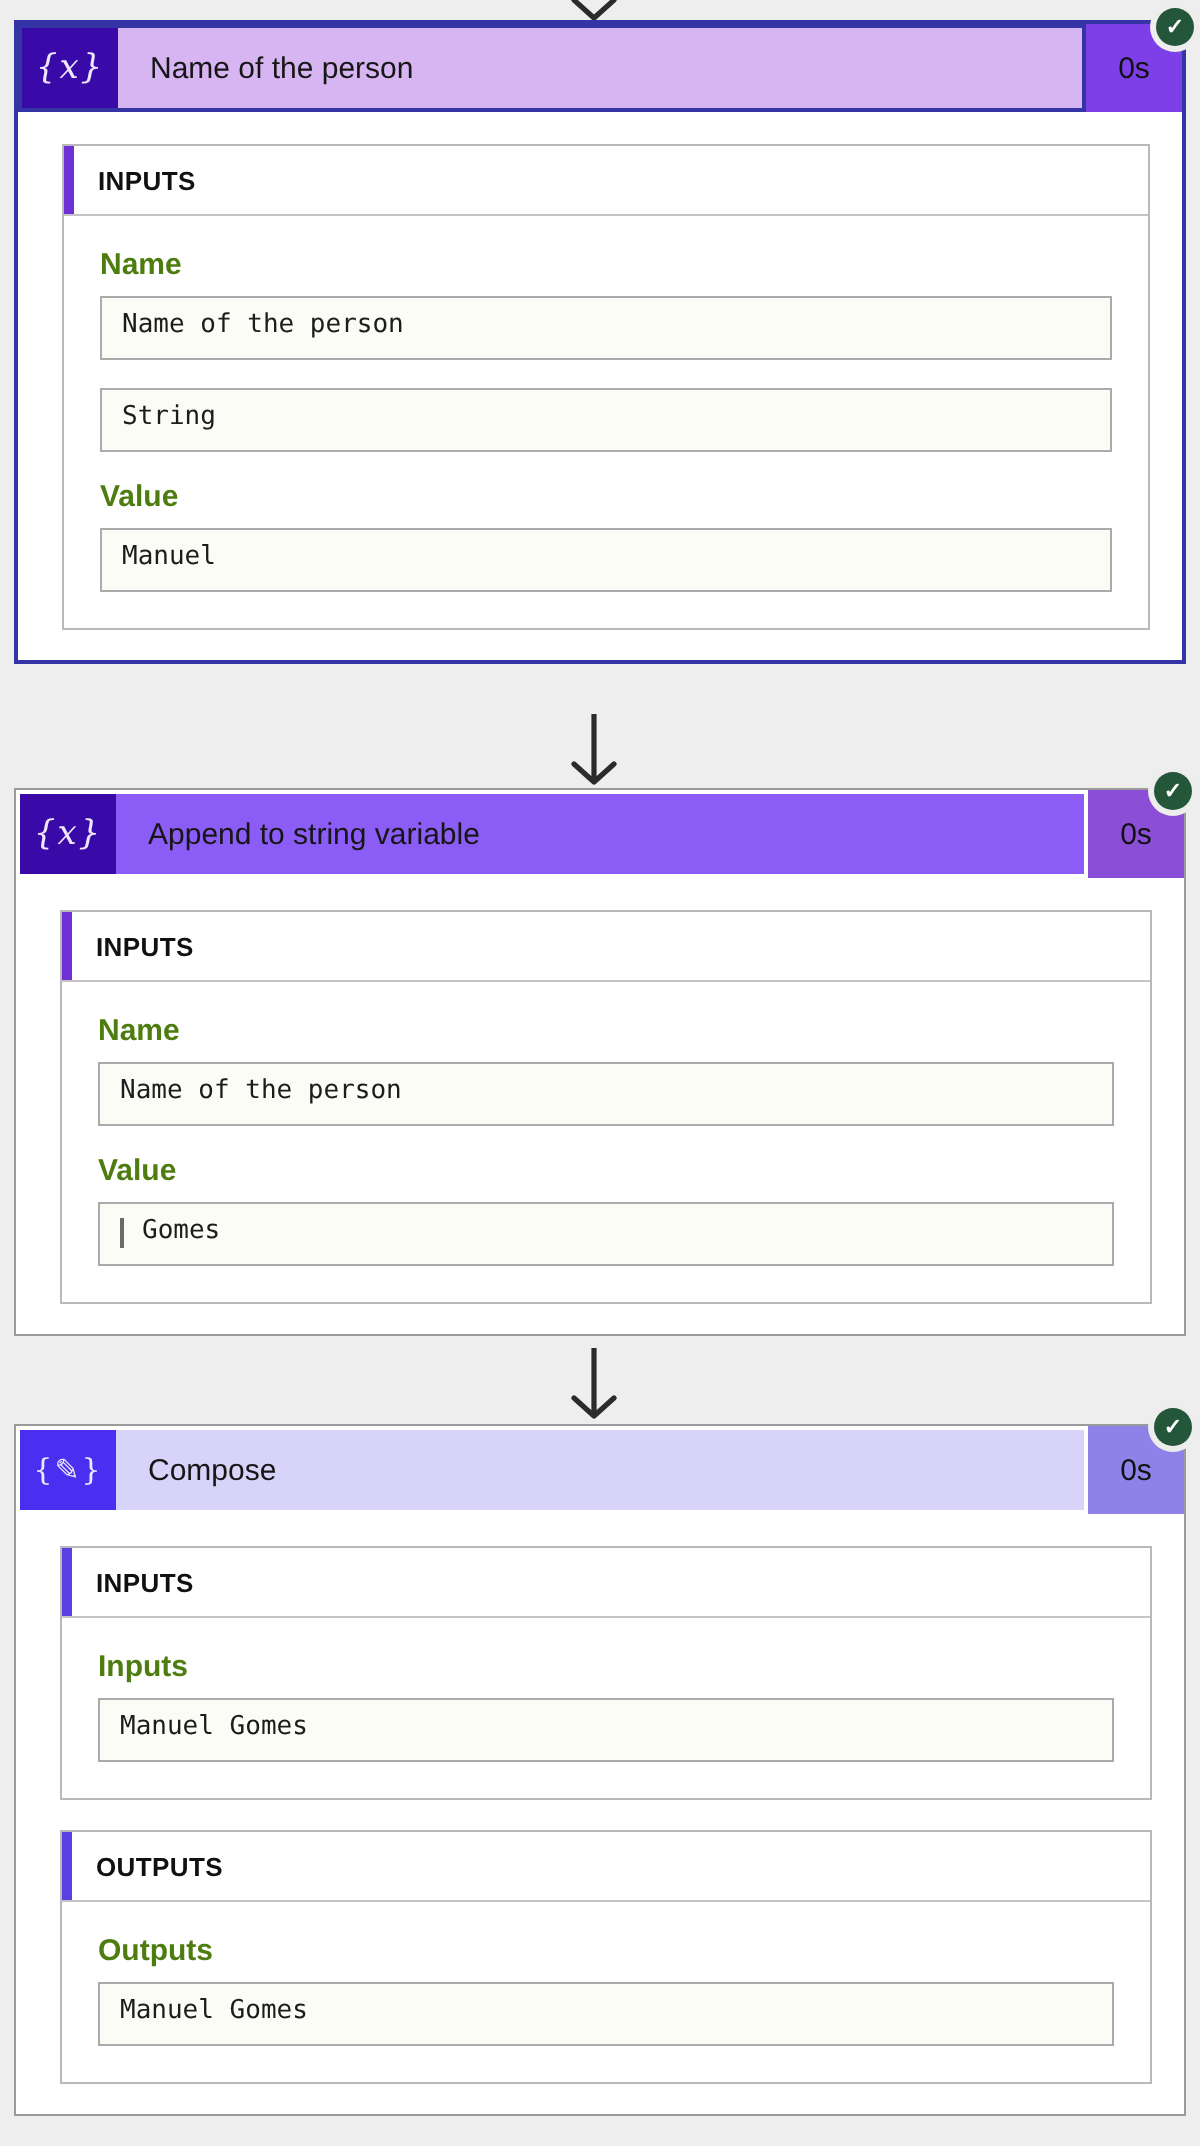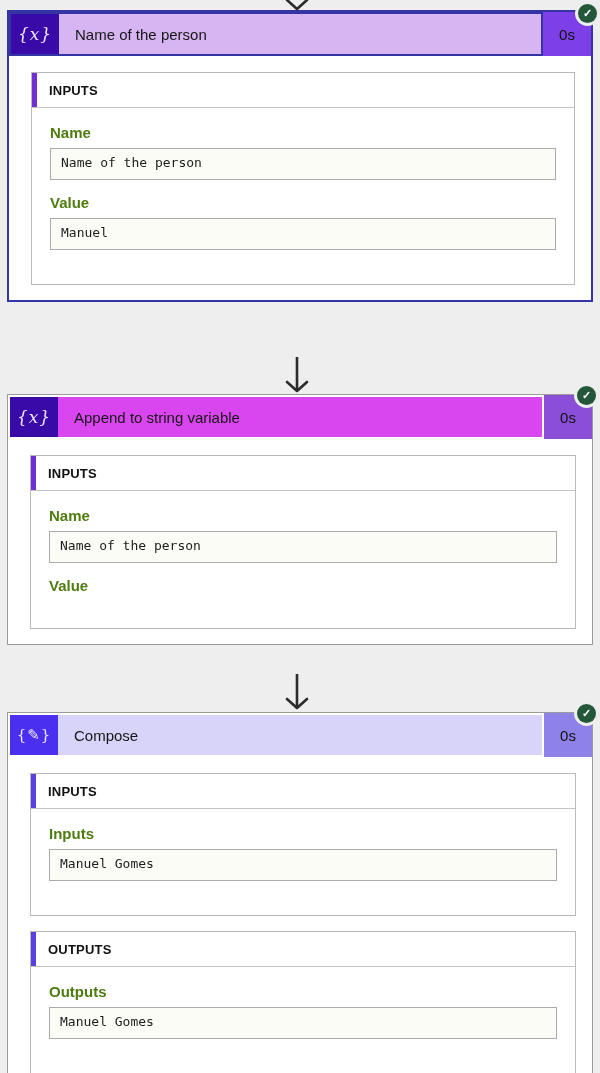--- a/index.html
+++ b/index.html
@@ -35,21 +35,21 @@
   .card.c1 .icon-box, .card.c2 .icon-box { background:#3a0aa8; }
   .card.c3 .icon-box { background:#4a2ff0; }
   .icon-glyph { font-family:"DejaVu Serif", serif; font-style:italic; letter-spacing:1px; }
   .card.c3 .icon-glyph { font-style:normal; font-size:15px; }
 
   .hdr-title {
     flex:1; display:flex; align-items:center; padding-left:16px;
     font-size:15px; color:#161616;
   }
   .card.c1 .hdr-title { background:#d7b5f2; }
-  .card.c2 .hdr-title { background:#d946ef; }
+  .card.c2 .hdr-title { background:#8b5cf6; }
   .card.c3 .hdr-title { background:#d8d3f9; }
 
   .duration-chip {
     width:48px; flex:0 0 48px; display:flex; align-items:center; justify-content:center;
     font-size:15px; color:#111111;
   }
   .card.c1 .duration-chip { background:#7c3fe8; }
   .card.c2 .duration-chip { background:#8a4fd6; }
   .card.c3 .duration-chip { background:#8e82e9; }
 
@@ -71,21 +71,21 @@
     position:relative; height:34px; display:flex; align-items:center;
     padding-left:17px; border-bottom:1px solid #c4c4c4;
     font-size:13px; font-weight:bold; color:#111111; letter-spacing:0.2px;
   }
   .section-accent { position:absolute; left:0; top:0; bottom:0; width:5px; }
   .card.c1 .section-accent, .card.c2 .section-accent { background:#6e2fd4; }
   .card.c3 .section-accent { background:#5b3fe0; }
 
   .section-body { padding:16px 18px 18px 18px; }
   .field { margin-bottom:14px; }
-  .field:last-child { margin-bottom:16px; }
+  .field:last-child { margin-bottom:0; }
   .field-label { font-size:15px; font-weight:bold; color:#4d7c0f; margin-bottom:7px; }
   .field-value {
     border:1px solid #ababab; background:#fcfcf7;
     min-height:32px; box-sizing:border-box;
     padding:6px 10px;
     font-family:"DejaVu Sans Mono", monospace;
     font-size:13px; color:#1c1c1c;
     display:flex; align-items:flex-start;
   }
   .space-marker {
@@ -120,20 +120,21 @@
         <div class="section-header">
           <div class="section-accent"></div>
           <span>INPUTS</span>
         </div>
         <div class="section-body">
           <div class="field">
             <div class="field-label">Name</div>
             <div class="field-value">Name of the person</div>
           </div>
           <div class="field">
+            <div class="field-value">String</div>
           </div>
           <div class="field">
             <div class="field-label">Value</div>
             <div class="field-value">Manuel</div>
           </div>
         </div>
       </div>
     </div>
   </div>
 
@@ -160,20 +161,24 @@
           <div class="section-accent"></div>
           <span>INPUTS</span>
         </div>
         <div class="section-body">
           <div class="field">
             <div class="field-label">Name</div>
             <div class="field-value">Name of the person</div>
           </div>
           <div class="field">
             <div class="field-label">Value</div>
+            <div class="field-value">
+                <span class="space-marker"></span>
+                <span>Gomes</span>
+              </div>
           </div>
         </div>
       </div>
     </div>
   </div>
 
   <div class="arrow" style="top:674px; height:36px;">
     <svg width="28" height="36" viewBox="0 0 28 36">
       <path d="M14 0 V33 M4 25 L14 34 L24 25" fill="none" stroke="#2b2b2b" stroke-width="2.6" stroke-linecap="round" stroke-linejoin="round"></path>
     </svg>

